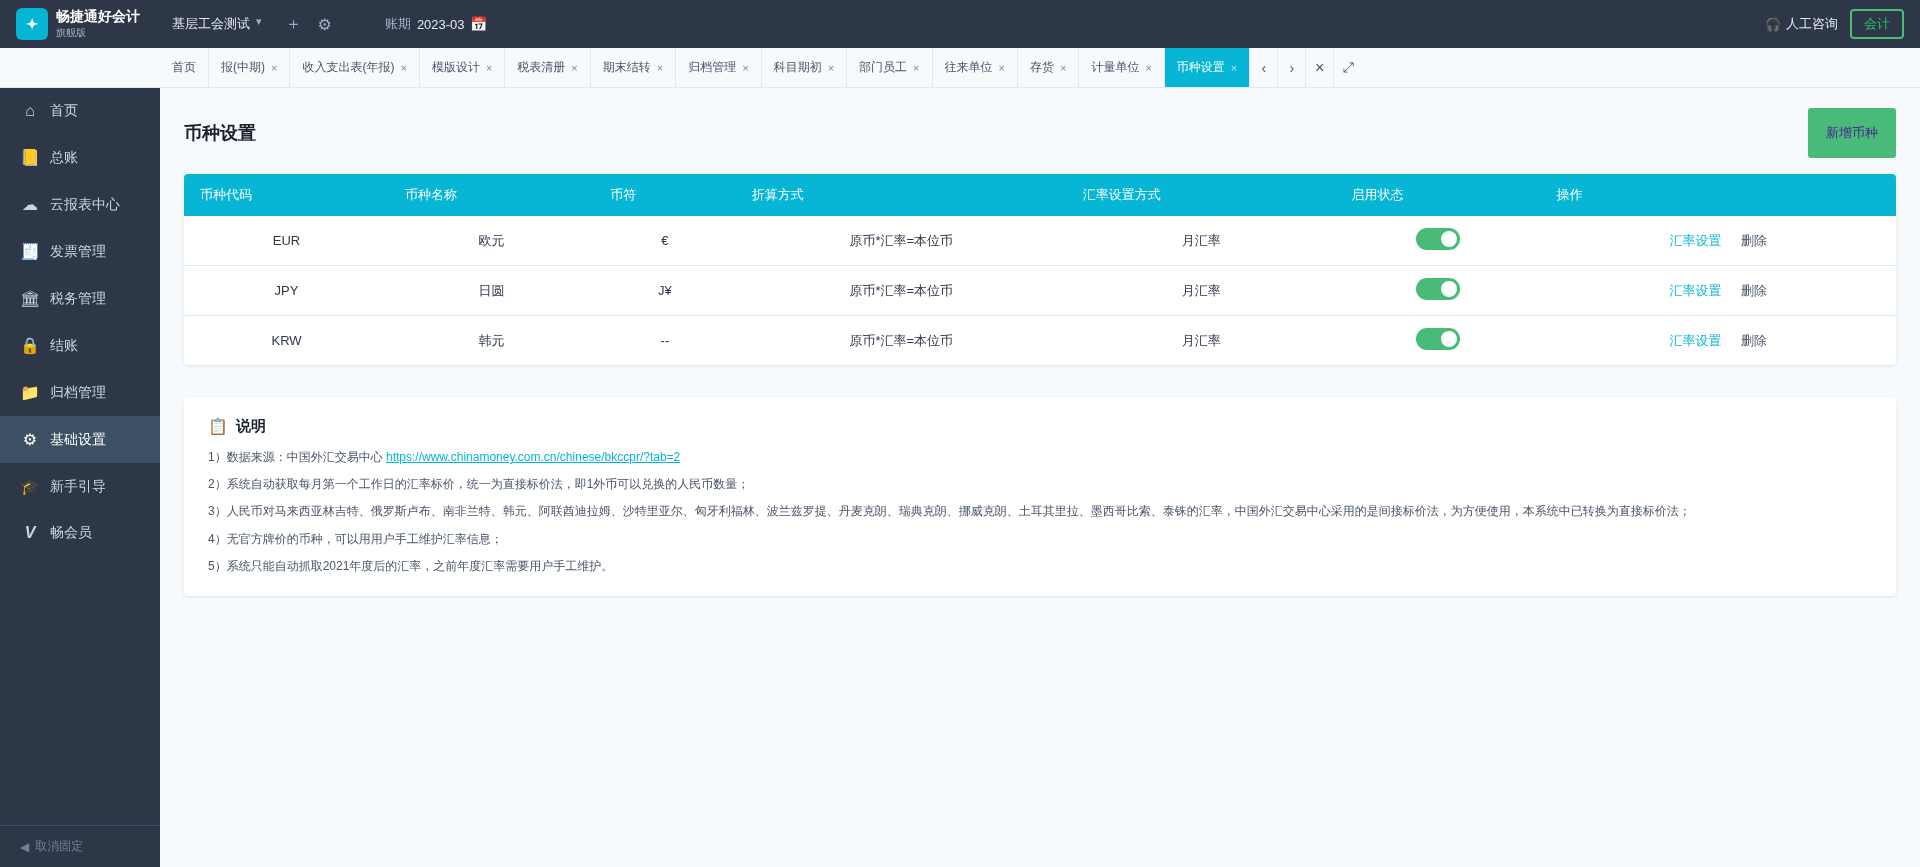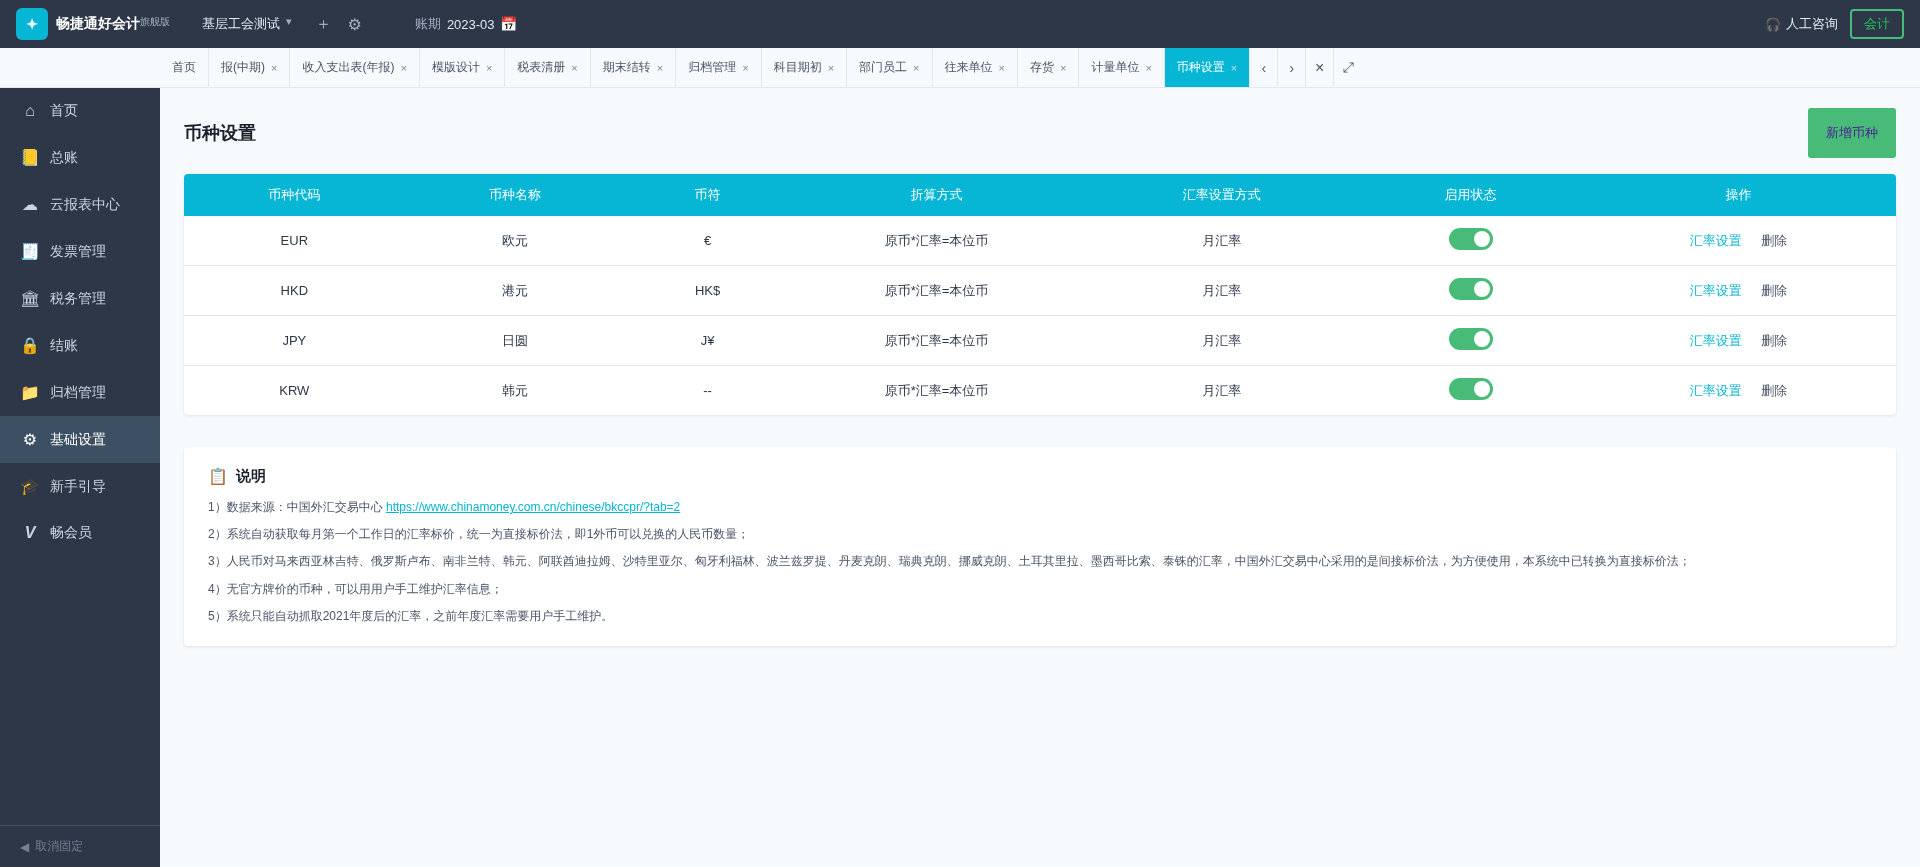--- a/index.html
+++ b/index.html
@@ -20,21 +20,21 @@
       align-items: center;
       gap: 8px;
     }
     .logo-icon {
       width: 32px; height: 32px;
       background: #06b6d4;
       border-radius: 6px;
       display: flex; align-items: center; justify-content: center;
       color: white; font-size: 14px; font-weight: bold;
     }
-    .app-name-block { display: flex; }
+    .app-name-block { display: flex; flex-direction: column; }
     .app-name { color: white; font-size: 14px; font-weight: bold; }
     .app-sub { color: #a0aec0; font-size: 10px; }
 
     .company-selector {
       display: flex; align-items: flex-start; gap: 6px;
       color: #e2e8f0; font-size: 13px; margin-left: 20px; cursor: pointer;
     }
     .company-selector .chevron { color: #a0aec0; font-size: 11px; }
 
     .header-actions {
@@ -169,24 +169,24 @@
       background: white;
       border-radius: 4px;
       overflow: hidden;
       box-shadow: 0 1px 3px rgba(0,0,0,0.1);
     }
     .data-table thead tr {
       background: #06b6d4;
       color: white;
     }
     .data-table thead th {
-      padding: 12px 25px;
+      padding: 12px 16px;
       font-size: 13px;
       font-weight: 500;
-      text-align: center;
+      text-align: left;
     }
     .data-table tbody tr {
       border-bottom: 1px solid #e2e8f0;
     }
     .data-table tbody tr:last-child { border-bottom: none; }
     .data-table tbody td {
       padding: 12px 16px;
       font-size: 13px;
       color: #2d3748;
       text-align: center;
@@ -412,34 +412,20 @@
     <td>月汇率</td>
     <td>
       <span class="toggle"></span>
     </td>
     <td>
       <a class="action-link">汇率设置</a>
       <a class="action-delete">删除</a>
     </td>
   </tr>
           <tr>
-    <td>HKD</td>
-    <td>港元</td>
-    <td>HK$</td>
-    <td>原币*汇率=本位币</td>
-    <td>月汇率</td>
-    <td>
-      <span class="toggle"></span>
-    </td>
-    <td>
-      <a class="action-link">汇率设置</a>
-      <a class="action-delete">删除</a>
-    </td>
-  </tr>
-          <tr>
     <td>JPY</td>
     <td>日圆</td>
     <td>J¥</td>
     <td>原币*汇率=本位币</td>
     <td>月汇率</td>
     <td>
       <span class="toggle"></span>
     </td>
     <td>
       <a class="action-link">汇率设置</a>

